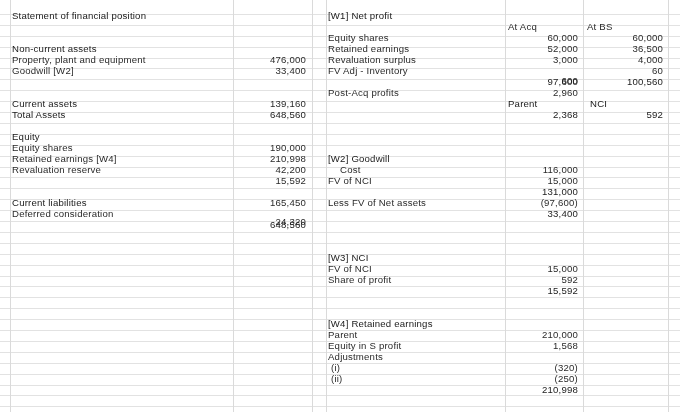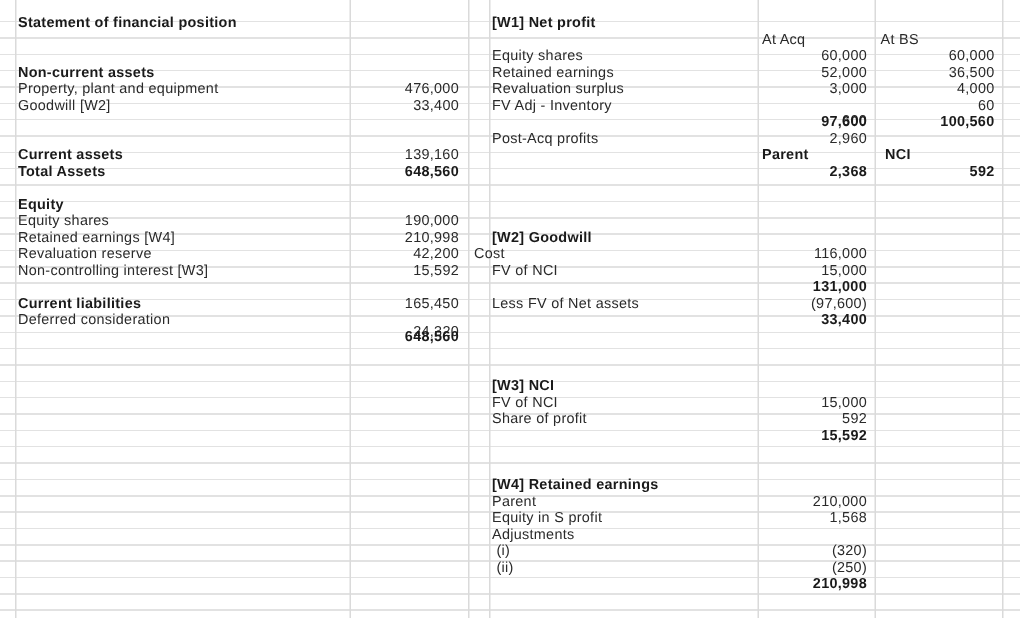--- a/index.html
+++ b/index.html
@@ -5,21 +5,21 @@
   html, body { margin: 0; padding: 0; background: #ffffff; }
   body { width: 680px; height: 412px; overflow: hidden; position: relative;
          font-family: "Liberation Sans", sans-serif; font-size: 9.6px; color: #2a2a2a; }
   .sheet { position: absolute; left: 0; top: 0; width: 680px; height: 412px;
            background-color: #fff;
            background-image: repeating-linear-gradient(to bottom, transparent 0, transparent 9.9px, #e2e2e2 9.9px, #e2e2e2 10.9px);
            background-position: 0 4px; }
   .vline { position: absolute; top: 0; width: 1px; height: 412px; background: #dadada; }
   .cell { position: absolute; height: 11px; line-height: 11px; white-space: nowrap; letter-spacing: 0.2px; }
   .num { text-align: right; }
-  .b { font-weight: bold; color: #1a1a1a; }
+  .b { font-weight: normal; color: #1a1a1a; }
 </style>
 </head>
 <body>
 
 <div class="sheet">
   <div class="vline" style="left:10px"></div>
   <div class="vline" style="left:233px"></div>
   <div class="vline" style="left:312px"></div>
   <div class="vline" style="left:326px"></div>
   <div class="vline" style="left:505px"></div>
@@ -39,21 +39,20 @@
   <div class="cell b" style="left:12px;top:109px">Total Assets</div>
   <div class="cell num b" style="left:235px;width:71px;top:109px">648,560</div>
 
   <div class="cell b" style="left:12px;top:131px">Equity</div>
   <div class="cell" style="left:12px;top:142px">Equity shares</div>
   <div class="cell num" style="left:235px;width:71px;top:142px">190,000</div>
   <div class="cell" style="left:12px;top:153px">Retained earnings [W4]</div>
   <div class="cell num" style="left:235px;width:71px;top:153px">210,998</div>
   <div class="cell" style="left:12px;top:164px">Revaluation reserve</div>
   <div class="cell num" style="left:235px;width:71px;top:164px">42,200</div>
-  <div class="cell" style="left:12px;top:175px">Non-controlling interest [W3]</div>
   <div class="cell num" style="left:235px;width:71px;top:175px">15,592</div>
 
   <div class="cell b" style="left:12px;top:197px">Current liabilities</div>
   <div class="cell num" style="left:235px;width:71px;top:197px">165,450</div>
   <div class="cell" style="left:12px;top:208px">Deferred consideration</div>
   <div class="cell num" style="left:235px;width:71px;top:216px">24,320</div>
   <div class="cell num b" style="left:235px;width:71px;top:219px">648,560</div>
 
   <div class="cell b" style="left:328px;top:10px">[W1] Net profit</div>
   <div class="cell" style="left:508px;top:21px">At Acq</div>
@@ -80,21 +79,21 @@
 
   <div class="cell" style="left:328px;top:87px">Post-Acq profits</div>
   <div class="cell num" style="left:507px;width:71px;top:87px">2,960</div>
 
   <div class="cell b" style="left:508px;top:98px">Parent</div>
   <div class="cell b" style="left:590px;top:98px">NCI</div>
   <div class="cell num b" style="left:507px;width:71px;top:109px">2,368</div>
   <div class="cell num b" style="left:585px;width:78px;top:109px">592</div>
 
   <div class="cell b" style="left:328px;top:153px">[W2] Goodwill</div>
-  <div class="cell" style="left:316px;top:164px">Cost</div>
+  <div class="cell" style="left:340px;top:164px">Cost</div>
   <div class="cell num" style="left:507px;width:71px;top:164px">116,000</div>
   <div class="cell" style="left:328px;top:175px">FV of NCI</div>
   <div class="cell num" style="left:507px;width:71px;top:175px">15,000</div>
   <div class="cell num b" style="left:507px;width:71px;top:186px">131,000</div>
   <div class="cell" style="left:328px;top:197px">Less FV of Net assets</div>
   <div class="cell num" style="left:507px;width:71px;top:197px">(97,600)</div>
   <div class="cell num b" style="left:507px;width:71px;top:208px">33,400</div>
 
   <div class="cell b" style="left:328px;top:252px">[W3] NCI</div>
   <div class="cell" style="left:328px;top:263px">FV of NCI</div>

